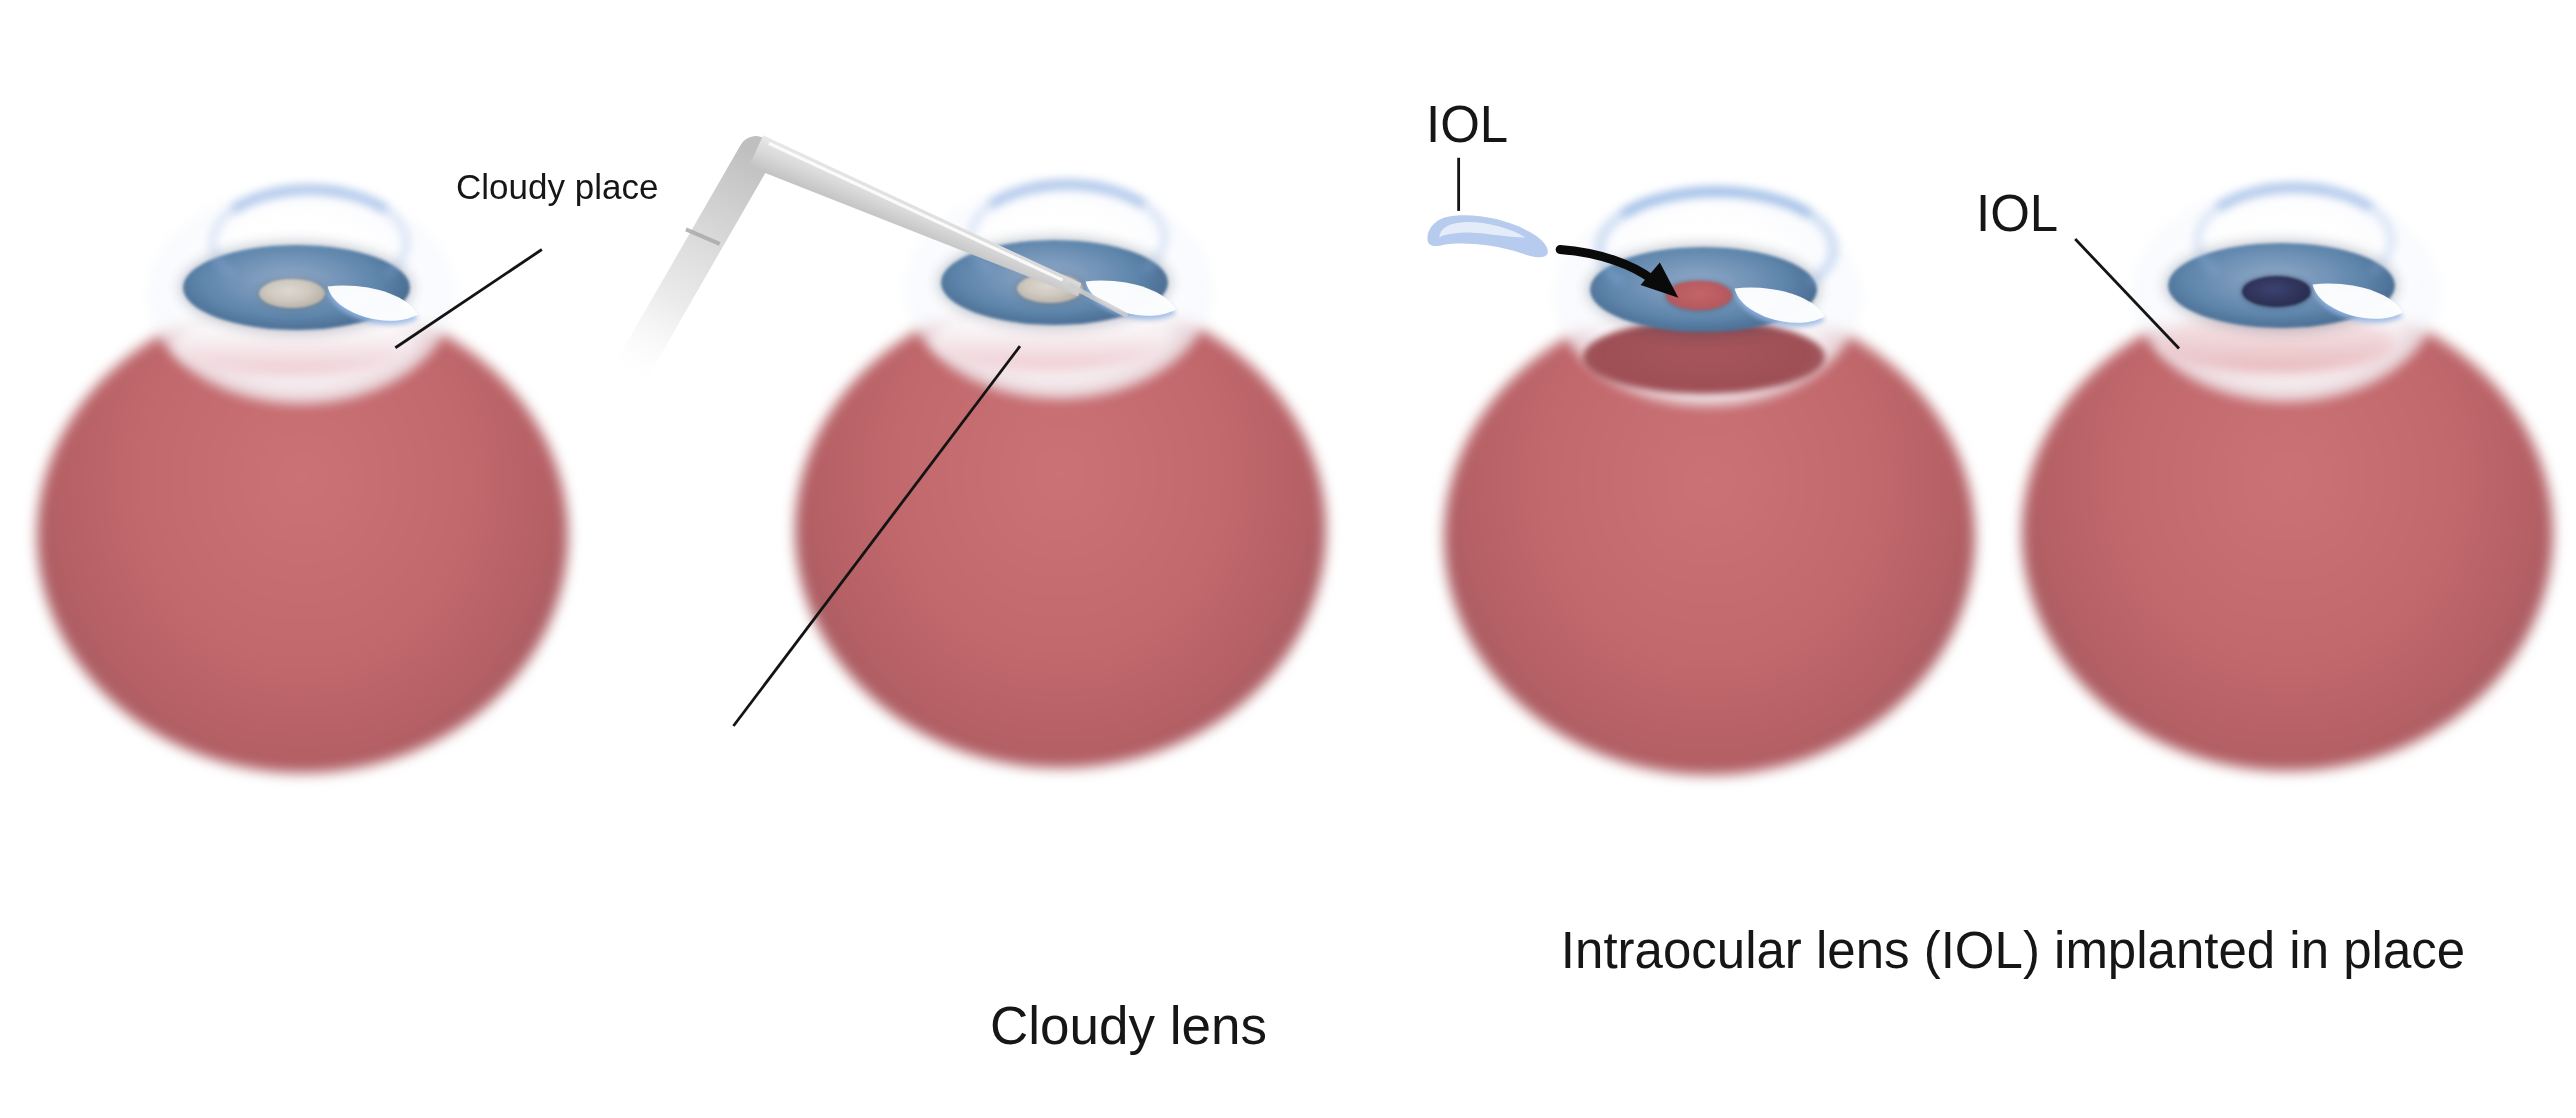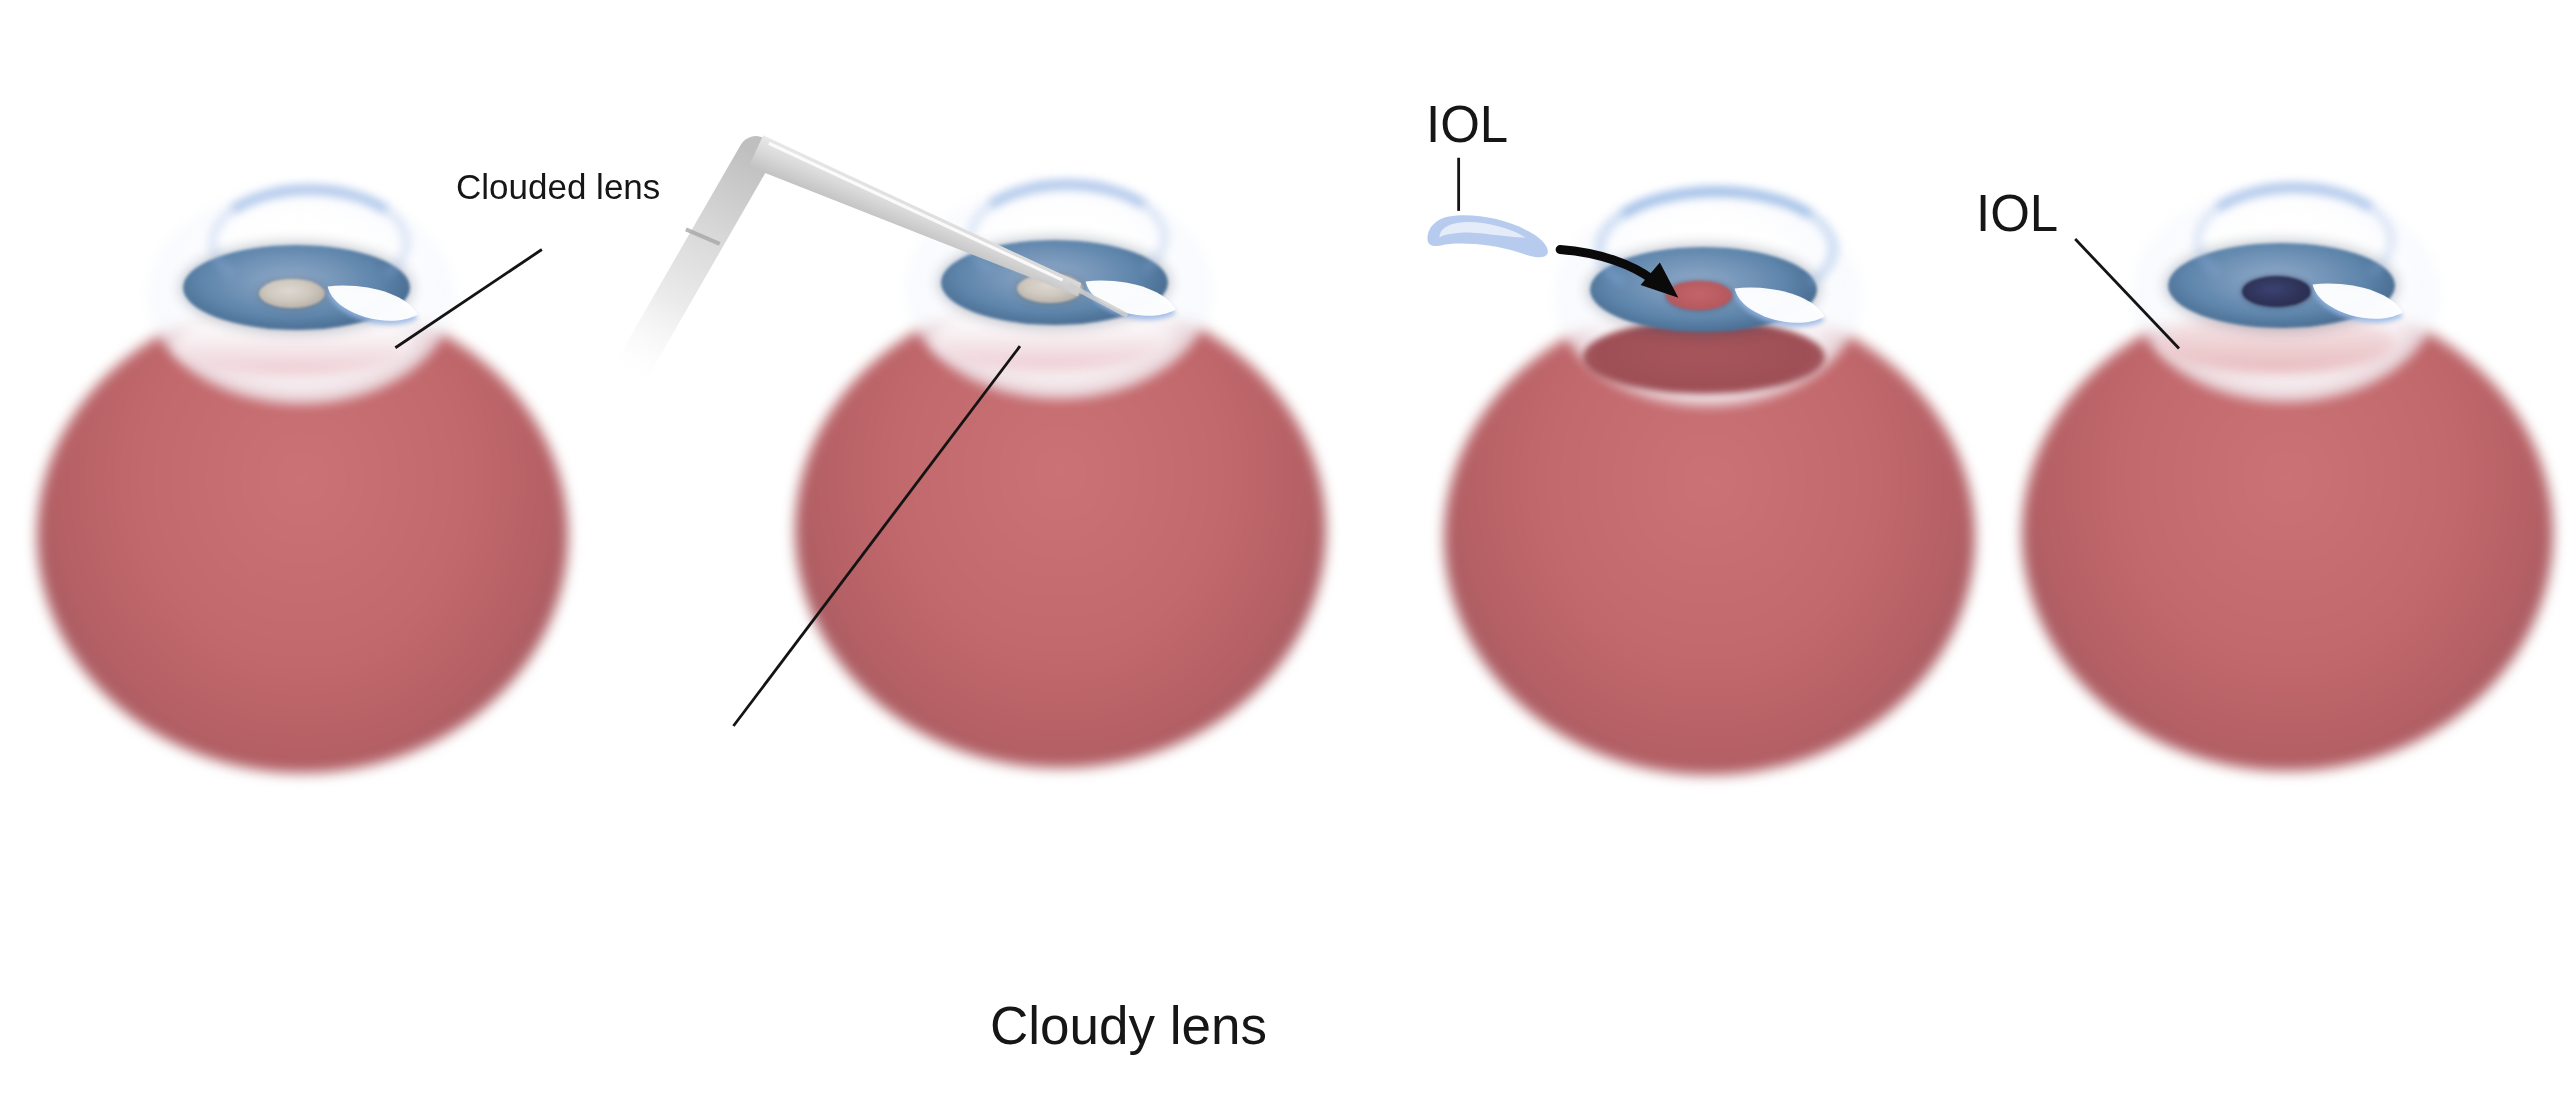--- a/index.html
+++ b/index.html
@@ -223,27 +223,28 @@
       <path d="M 1788 295 C 1788 284 1800 277 1818 276 C 1845 275 1875 283 1895 295
                C 1880 296 1850 290 1825 289 C 1805 289 1793 292 1788 295 Z" fill="#e9effb" opacity="0.9"></path>
     </g>
 
     <g>
       <path d="M 1938 310 C 1990 314 2030 330 2052 347" stroke="#0a0a0a" stroke-width="11" fill="none" stroke-linecap="round"></path>
       <polygon points="2085,370 2038,354 2062,326" fill="#0a0a0a"></polygon>
     </g>
   </svg>
 
-  <div class="lbl lbl-cloudy">Clouded lens</div>
+  <div class="lbl lbl-cloudy">Cloudy place</div>
 
 
   <div class="lbl cap-removed">
     <span>Cloudy lens</span><br>
     
   </div>
 
   <div class="lbl lbl-iol-1">IOL</div>
 
   <div class="lbl lbl-iol-2">IOL</div>
 
+  <div class="lbl cap-iol">Intraocular lens (IOL) implanted in place</div>
 
 </div>
 
 
 </body></html>

